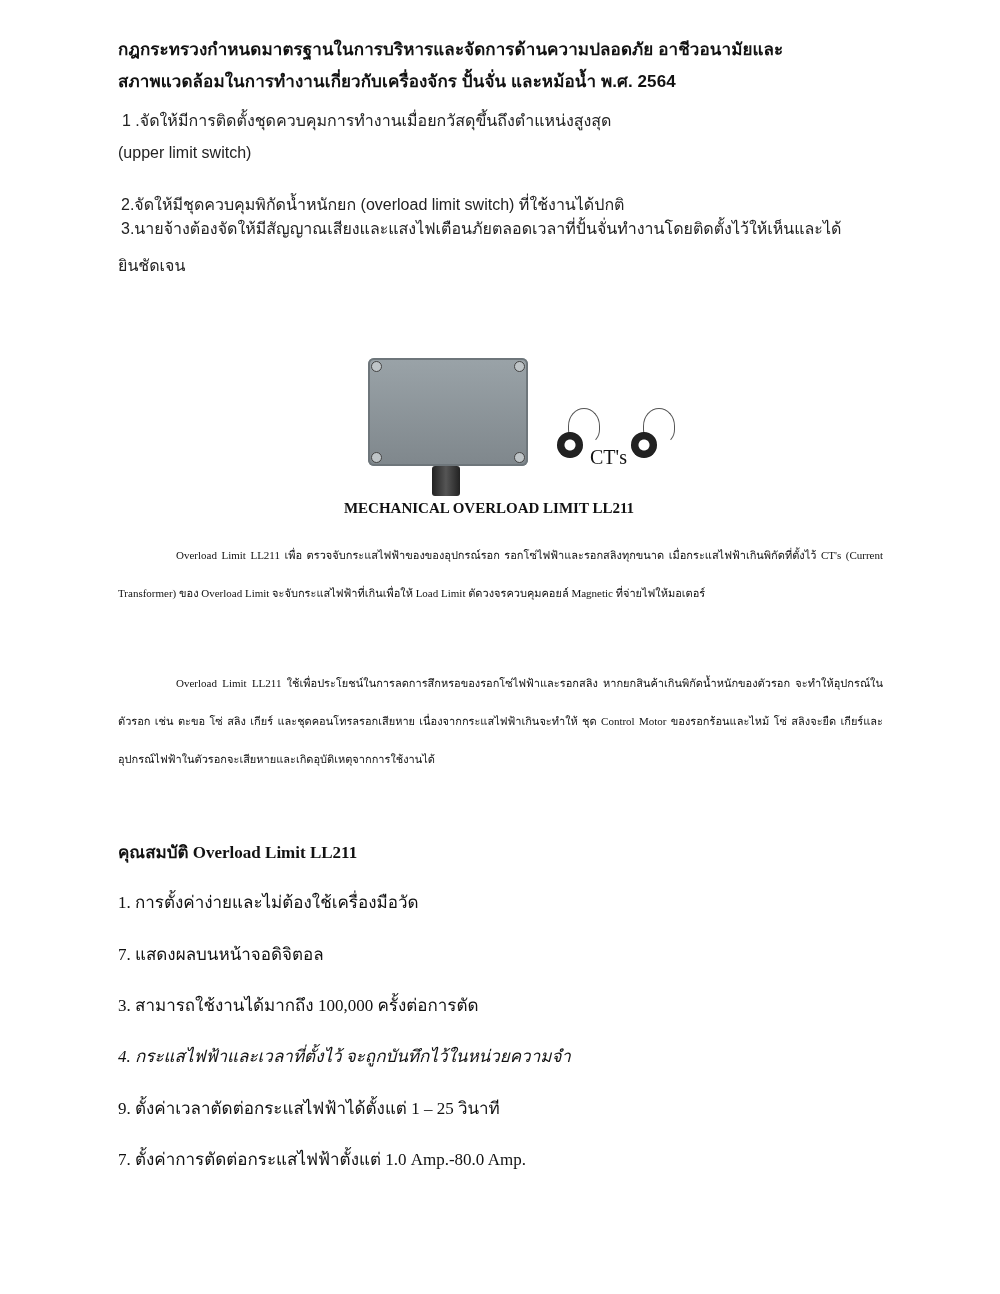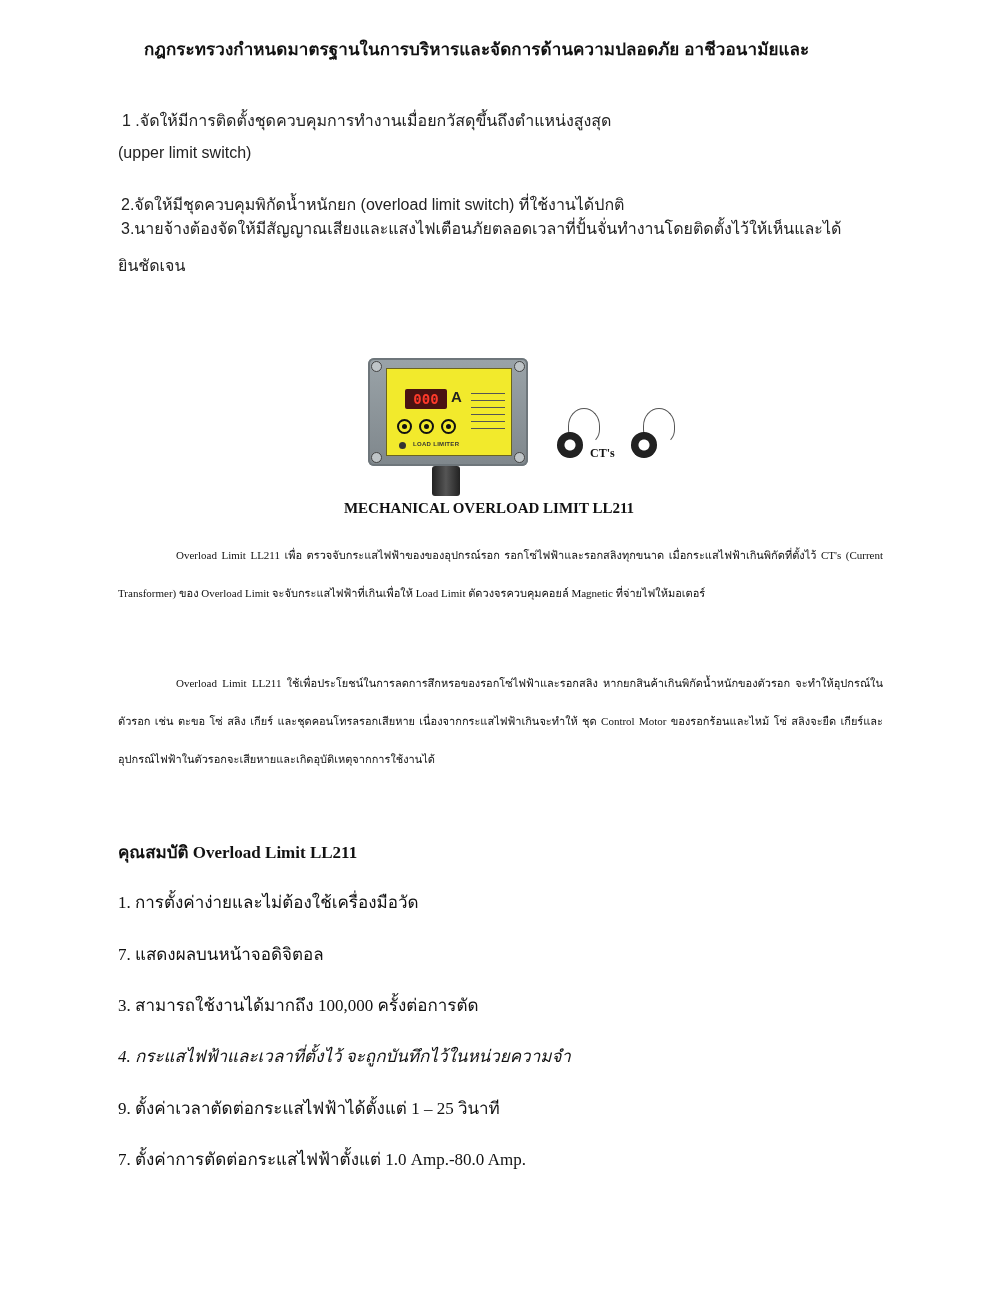--- a/index.html
+++ b/index.html
@@ -1,20 +1,20 @@
 <!DOCTYPE html>
 <html><head>
 <meta charset="utf-8">
 <style>
   html, body { margin: 0; padding: 0; background: #ffffff; }
   body { width: 1000px; height: 1294px; position: relative; overflow: hidden; color: #111; }
   .sans { font-family: "Liberation Sans", "DejaVu Sans", sans-serif; }
   .serif { font-family: "Liberation Serif", "DejaVu Serif", serif; }
   .abs { position: absolute; }
-  .h-title { left: 118px; width: 780px; font-size: 17px; font-weight: bold; line-height: 32px; letter-spacing: 0.1px; margin-left: 26px; }
+  .h-title { left: 118px; width: 780px; font-size: 17px; font-weight: bold; line-height: 32px; letter-spacing: 0.1px; }
   .sline { left: 118px; font-size: 16px; color: #222; white-space: nowrap; }
   .para { left: 118px; width: 765px; font-size: 11px; line-height: 38px; text-align: justify; text-align-last: left; }
   .para .indent { display: inline-block; width: 58px; }
   .list-item { left: 118px; font-size: 17px; white-space: nowrap; }
   .heading2 { left: 118px; font-size: 17px; font-weight: bold; }
   .center-title { left: 0; width: 978px; text-align: center; font-size: 15px; font-weight: bold; top: 500px; }
 
   
   .device { left: 368px; top: 358px; width: 160px; height: 108px; background: linear-gradient(#9aa3a8, #7f878c); border-radius: 6px; box-shadow: inset 0 0 0 2px #6e767b; }
   .device .screw { position: absolute; width: 9px; height: 9px; border-radius: 50%; background: #bfc5c8; border: 1px solid #444; }
@@ -24,57 +24,41 @@
   .device .btn { position: absolute; top: 50px; width: 11px; height: 11px; border-radius: 50%; border: 2px solid #111; background: #f2ea2c; }
   .device .btn::after { content: ""; position: absolute; left: 3px; top: 3px; width: 5px; height: 5px; background: #111; border-radius: 50%; }
   .device .led { position: absolute; left: 12px; top: 73px; width: 7px; height: 7px; border-radius: 50%; background: #333; }
   .device .label { position: absolute; left: 26px; top: 72px; font-family: "Liberation Sans", sans-serif; font-size: 6px; font-weight: bold; color: #333; letter-spacing: 0.3px; }
   .device .diagram { position: absolute; left: 84px; top: 18px; width: 34px; height: 60px; }
   .device .diagram div { height: 1px; background: #555; margin: 6px 0; }
   .gland { left: 432px; top: 466px; width: 28px; height: 30px; background: linear-gradient(90deg,#222,#555,#222); border-radius: 3px; }
 
   .ct { width: 26px; height: 26px; border-radius: 50%; background: radial-gradient(circle, #fff 0 5px, #222 6px 12px, #111 13px); }
   .ct-wire { border: 1.5px solid #555; border-radius: 50% 50% 40% 40%; width: 30px; height: 34px; border-bottom-color: transparent; }
-  .ct-label { font-size: 12px; font-weight: bold; }
+  .ct-label { font-size: 20px; }
 </style>
 </head>
 <body>
 
 <div class="abs h-title sans" style="top:34px;">
   <div>กฎกระทรวงกำหนดมาตรฐานในการบริหารและจัดการด้านความปลอดภัย อาชีวอนามัยและ</div>
+  <div>สภาพแวดล้อมในการทำงานเกี่ยวกับเครื่องจักร ปั้นจั่น และหม้อน้ำ พ.ศ. 2564</div>
 </div>
 
 <div class="abs sline sans" style="top:108px; left:122px;">1 .จัดให้มีการติดตั้งชุดควบคุมการทำงานเมื่อยกวัสดุขึ้นถึงตำแหน่งสูงสุด</div>
 <div class="abs sline sans" style="top:144px;">(upper limit switch)</div>
 <div class="abs sline sans" style="top:180px; left:121px;margin-top:12px;">2.จัดให้มีชุดควบคุมพิกัดน้ำหนักยก (overload limit switch) ที่ใช้งานได้ปกติ</div>
 <div class="abs sline sans" style="top:216px; left:121px;">3.นายจ้างต้องจัดให้มีสัญญาณเสียงและแสงไฟเตือนภัยตลอดเวลาที่ปั้นจั่นทำงานโดยติดตั้งไว้ให้เห็นและได้</div>
 <div class="abs sline sans" style="top:253px;">ยินชัดเจน</div>
 
 <div class="abs device">
   <span class="screw" style="left:3px; top:3px;"></span>
   <span class="screw" style="right:3px; top:3px;"></span>
   <span class="screw" style="left:3px; bottom:3px;"></span>
   <span class="screw" style="right:3px; bottom:3px;"></span>
-  <div class="panel">
-    <div class="display">000</div>
-    <div class="unit">A</div>
-    <span class="btn" style="left:10px;"></span>
-    <span class="btn" style="left:32px;"></span>
-    <span class="btn" style="left:54px;"></span>
-    <span class="led"></span>
-    <span class="label">LOAD LIMITER</span>
-    <div class="diagram">
-      <div></div>
-        <div></div>
-        <div></div>
-        <div></div>
-        <div></div>
-        <div></div>
-    </div>
-  </div>
 </div>
 <div class="abs gland"></div>
 
 <div class="abs ct-wire" style="left:568px; top:408px;"></div>
 <div class="abs ct" style="left:557px; top:432px;"></div>
 <div class="abs ct-wire" style="left:643px; top:408px;"></div>
 <div class="abs ct" style="left:631px; top:432px;"></div>
 <div class="abs ct-label serif" style="left:590px; top:446px;">CT's</div>
 
 <div class="abs center-title serif">MECHANICAL OVERLOAD LIMIT  LL211</div>

